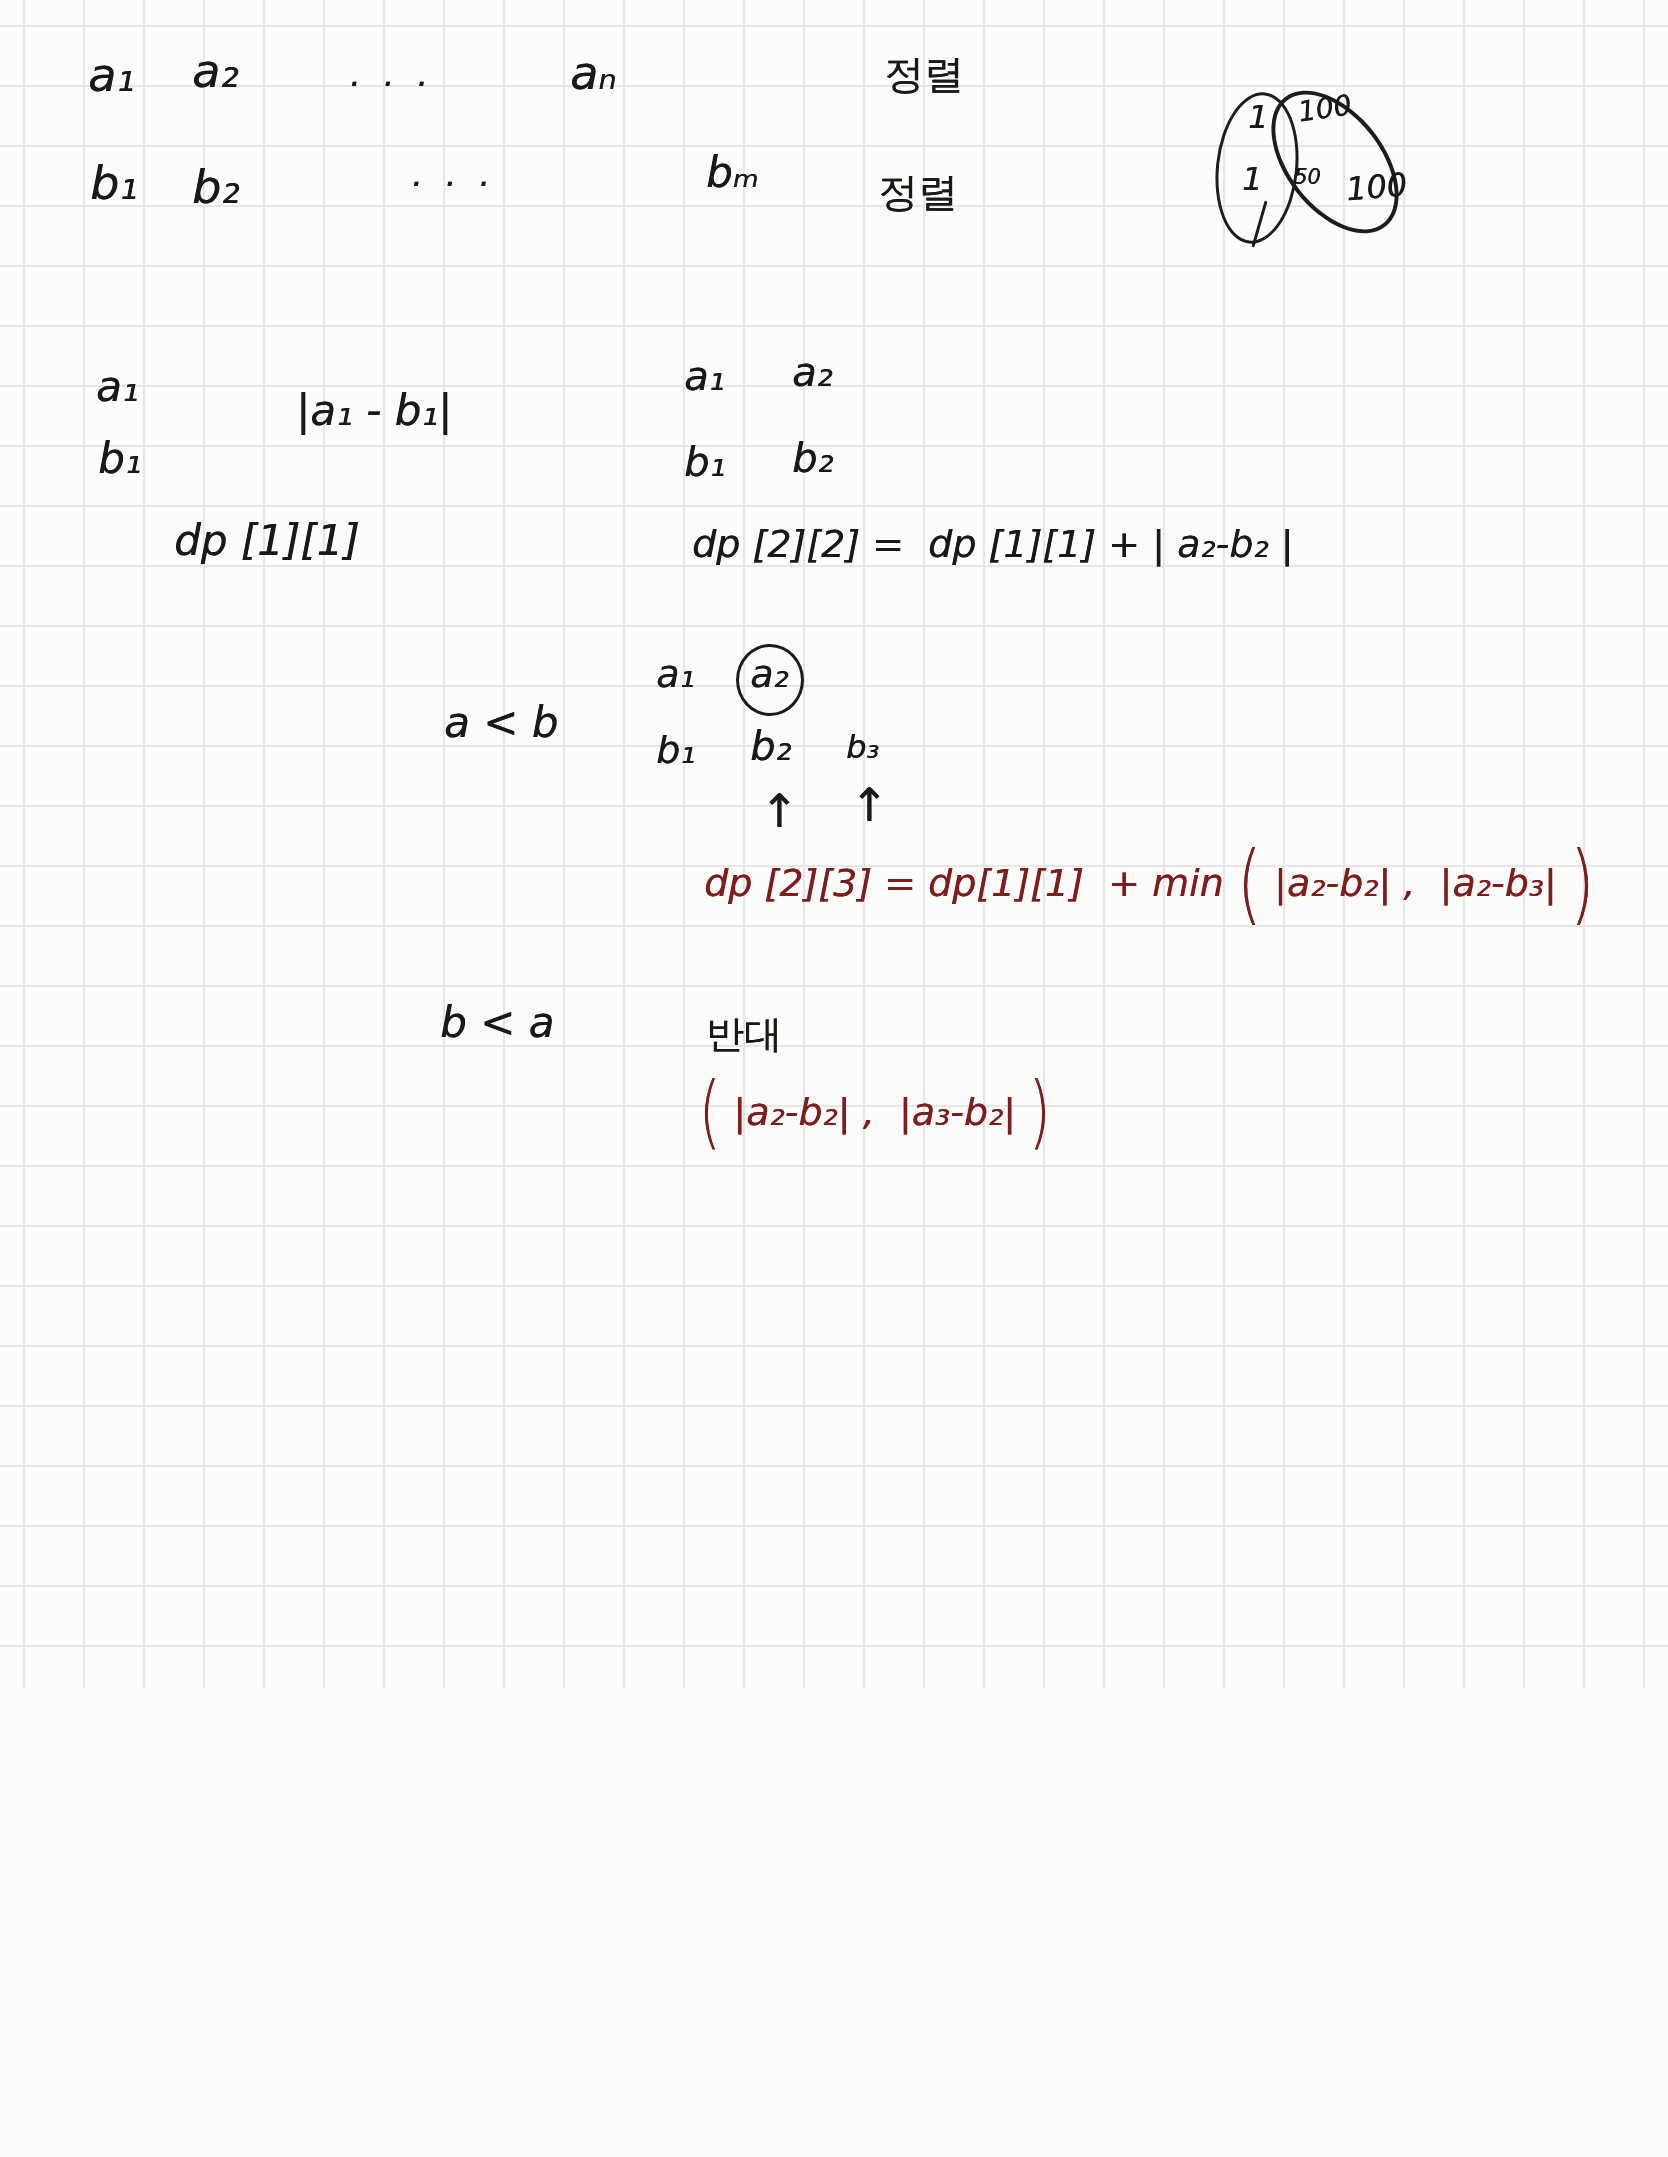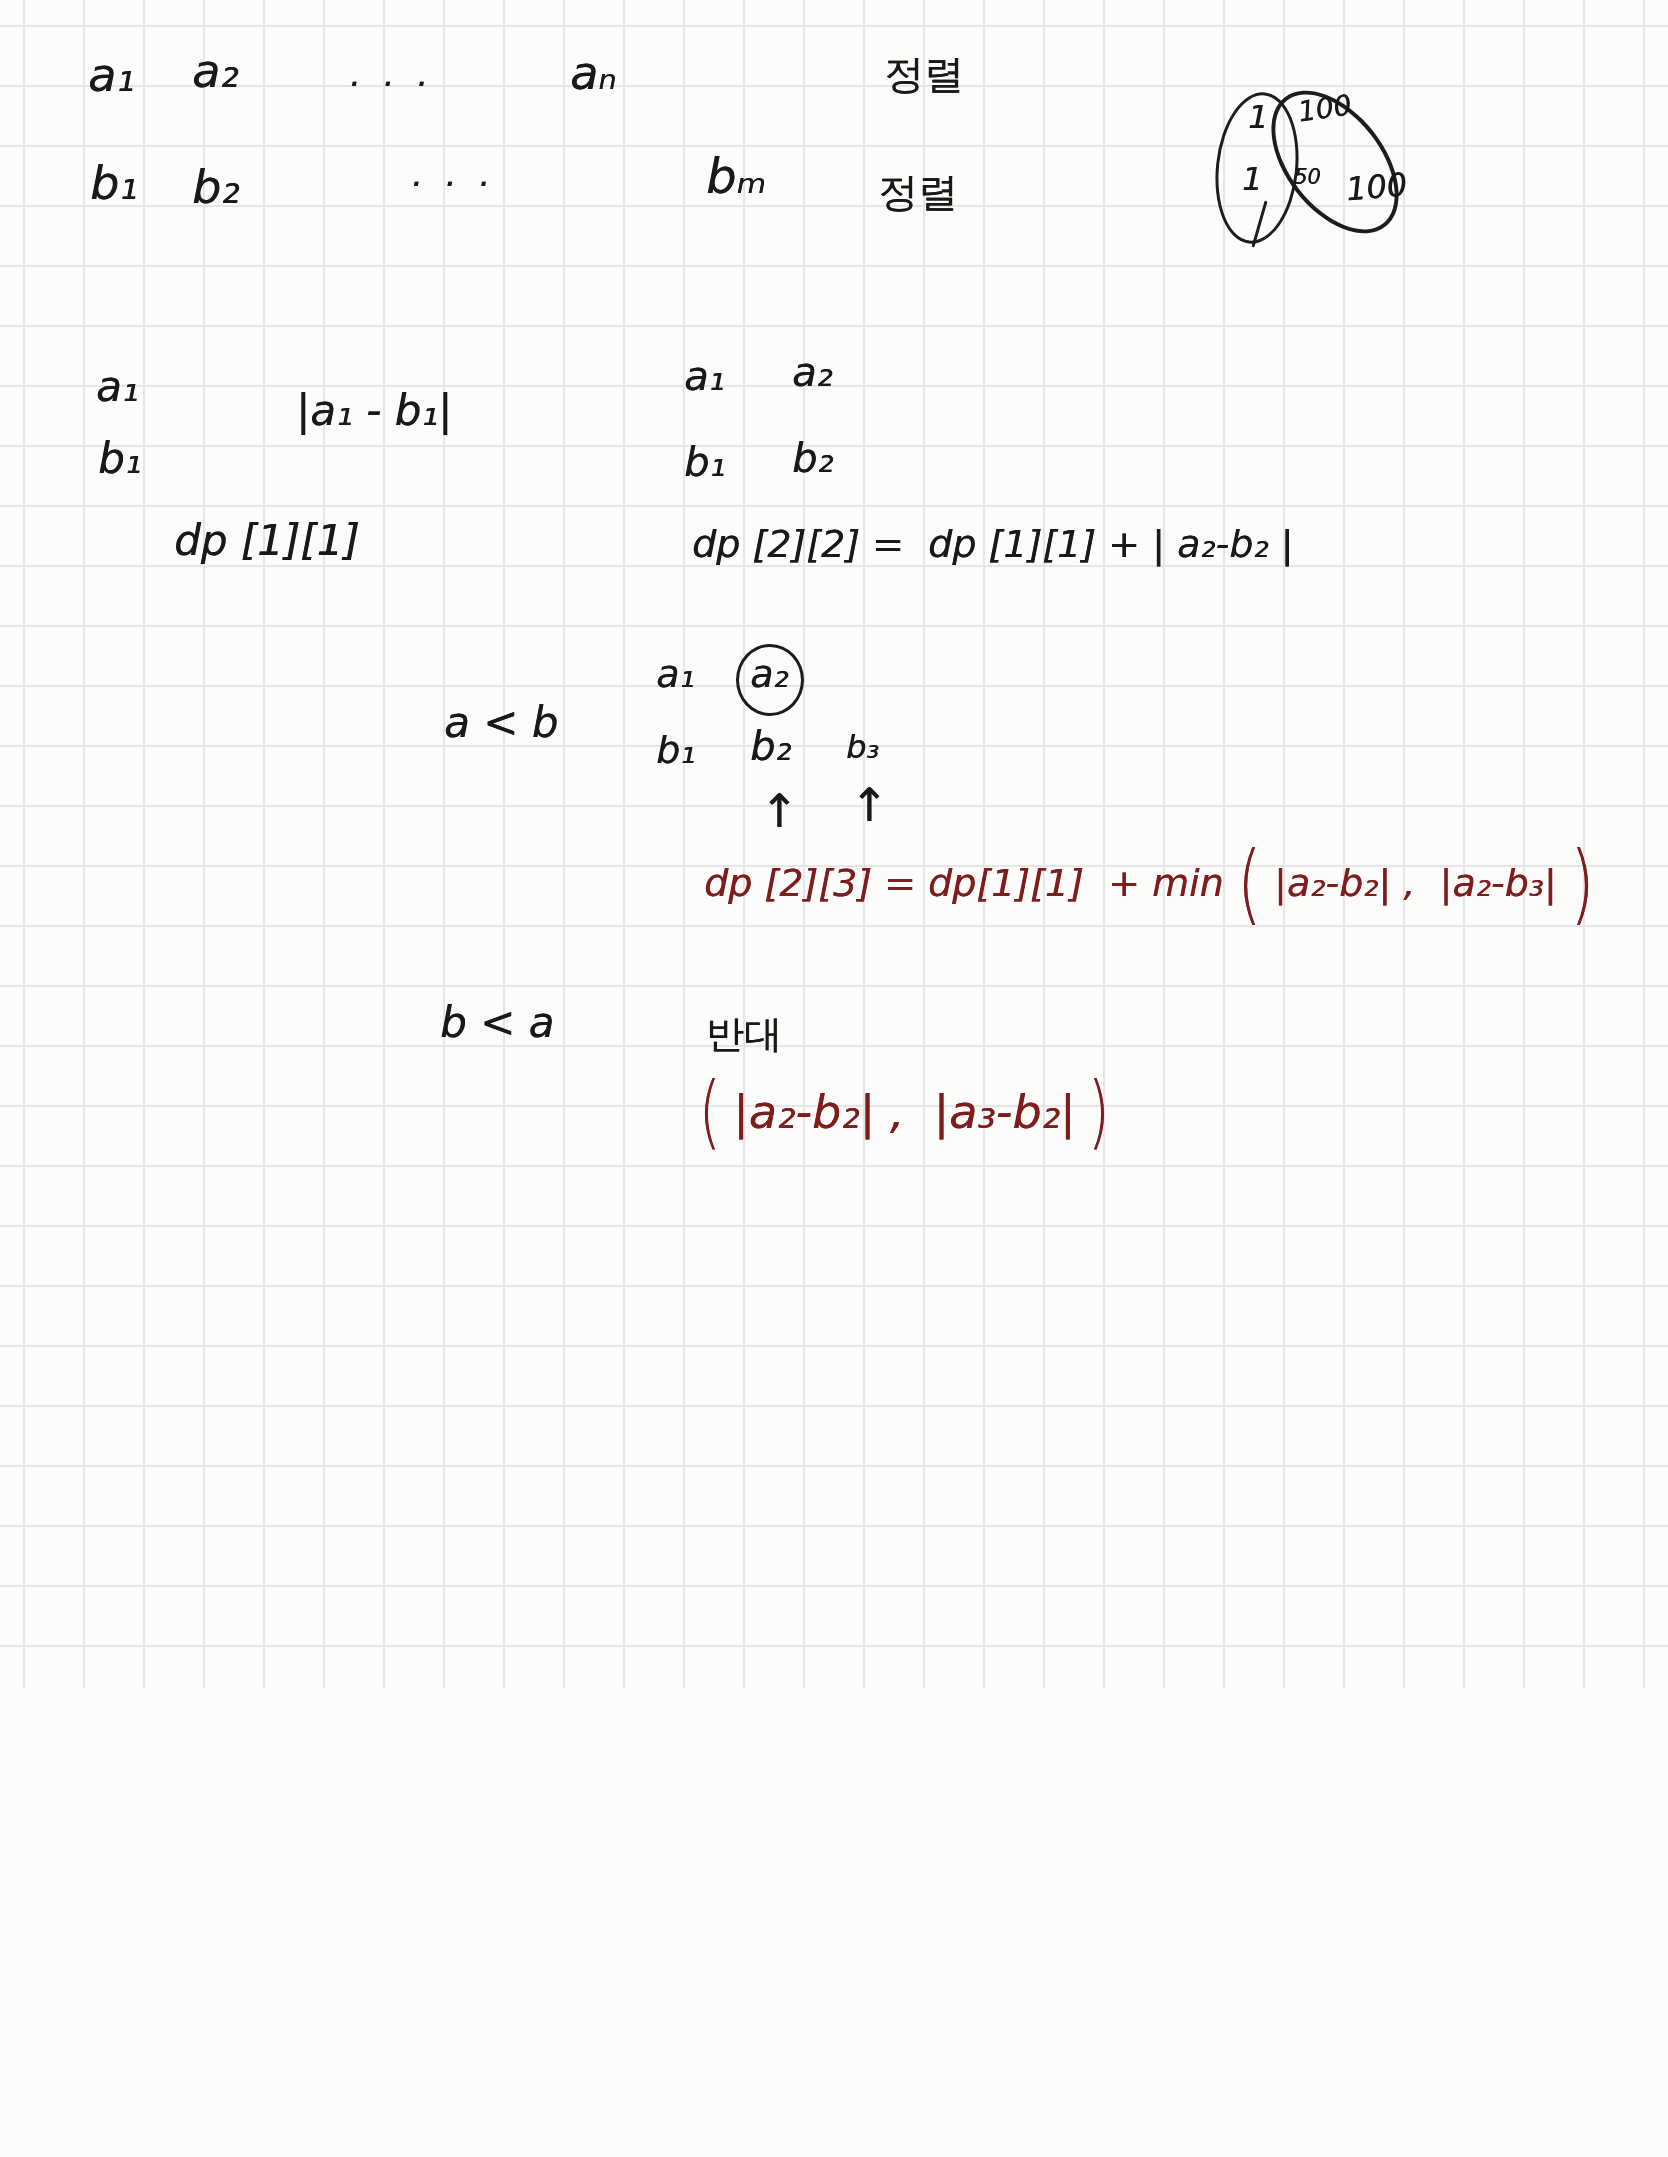--- a/index.html
+++ b/index.html
@@ -73,21 +73,21 @@
 
   <span class="hw" style="left:88px; top:50px; font-size:46px">a₁</span>
   <span class="hw" style="left:192px; top:46px; font-size:46px">a₂</span>
   <span class="hw" style="left:348px; top:66px; font-size:34px; letter-spacing:6px">· · ·</span>
   <span class="hw" style="left:570px; top:48px; font-size:46px">aₙ</span>
   <span class="hw kr" style="left:884px; top:52px; font-size:40px">정렬</span>
 
   <span class="hw" style="left:90px; top:158px; font-size:46px">b₁</span>
   <span class="hw" style="left:192px; top:162px; font-size:46px">b₂</span>
   <span class="hw" style="left:410px; top:166px; font-size:34px; letter-spacing:6px">· · ·</span>
-  <span class="hw" style="left:706px; top:150px; font-size:48px">bₘ</span>
+  <span class="hw" style="left:706px; top:150px; font-size:42px">bₘ</span>
   <span class="hw kr" style="left:878px; top:170px; font-size:40px">정렬</span>
 
   <div class="oval" style="left:1216px; top:92px; width:76px; height:146px; transform:rotate(6deg)"></div>
   <div class="oval" style="left:1286px; top:80px; width:90px; height:156px; transform:rotate(-38deg); border-width:4px"></div>
   <div class="stroke" style="left:1258px; top:200px; height:48px; transform:rotate(16deg)"></div>
   <span class="hw" style="left:1248px; top:100px; font-size:32px">1</span>
   <span class="hw" style="left:1298px; top:94px; font-size:28px; transform:rotate(-8deg)">100</span>
   <span class="hw" style="left:1242px; top:162px; font-size:32px">1</span>
   <span class="hw" style="left:1294px; top:166px; font-size:21px">50</span>
   <span class="hw" style="left:1346px; top:170px; font-size:32px; transform:rotate(-5deg)">100</span>
@@ -116,16 +116,16 @@
     <span class="txt" style="font-size:38px">dp [2][3] = dp[1][1]  + min</span>
     <span class="bigp" style="font-size:88px">(</span>
     <span class="txt" style="font-size:38px">|a₂-b₂| ,  |a₂-b₃|</span>
     <span class="bigp" style="font-size:88px">)</span>
   </div>
 
   <span class="hw" style="left:440px; top:1000px; font-size:42px">b &lt; a</span>
   <span class="hw kr" style="left:706px; top:1014px; font-size:38px">반대</span>
   <div class="eq" style="left:694px; top:1078px">
     <span class="bigp" style="font-size:80px">(</span>
-    <span class="txt" style="font-size:46px">|a₂-b₂| ,  |a₃-b₂|</span>
+    <span class="txt" style="font-size:38px">|a₂-b₂| ,  |a₃-b₂|</span>
     <span class="bigp" style="font-size:80px">)</span>
   </div>
 </div>
 
 </body></html>

